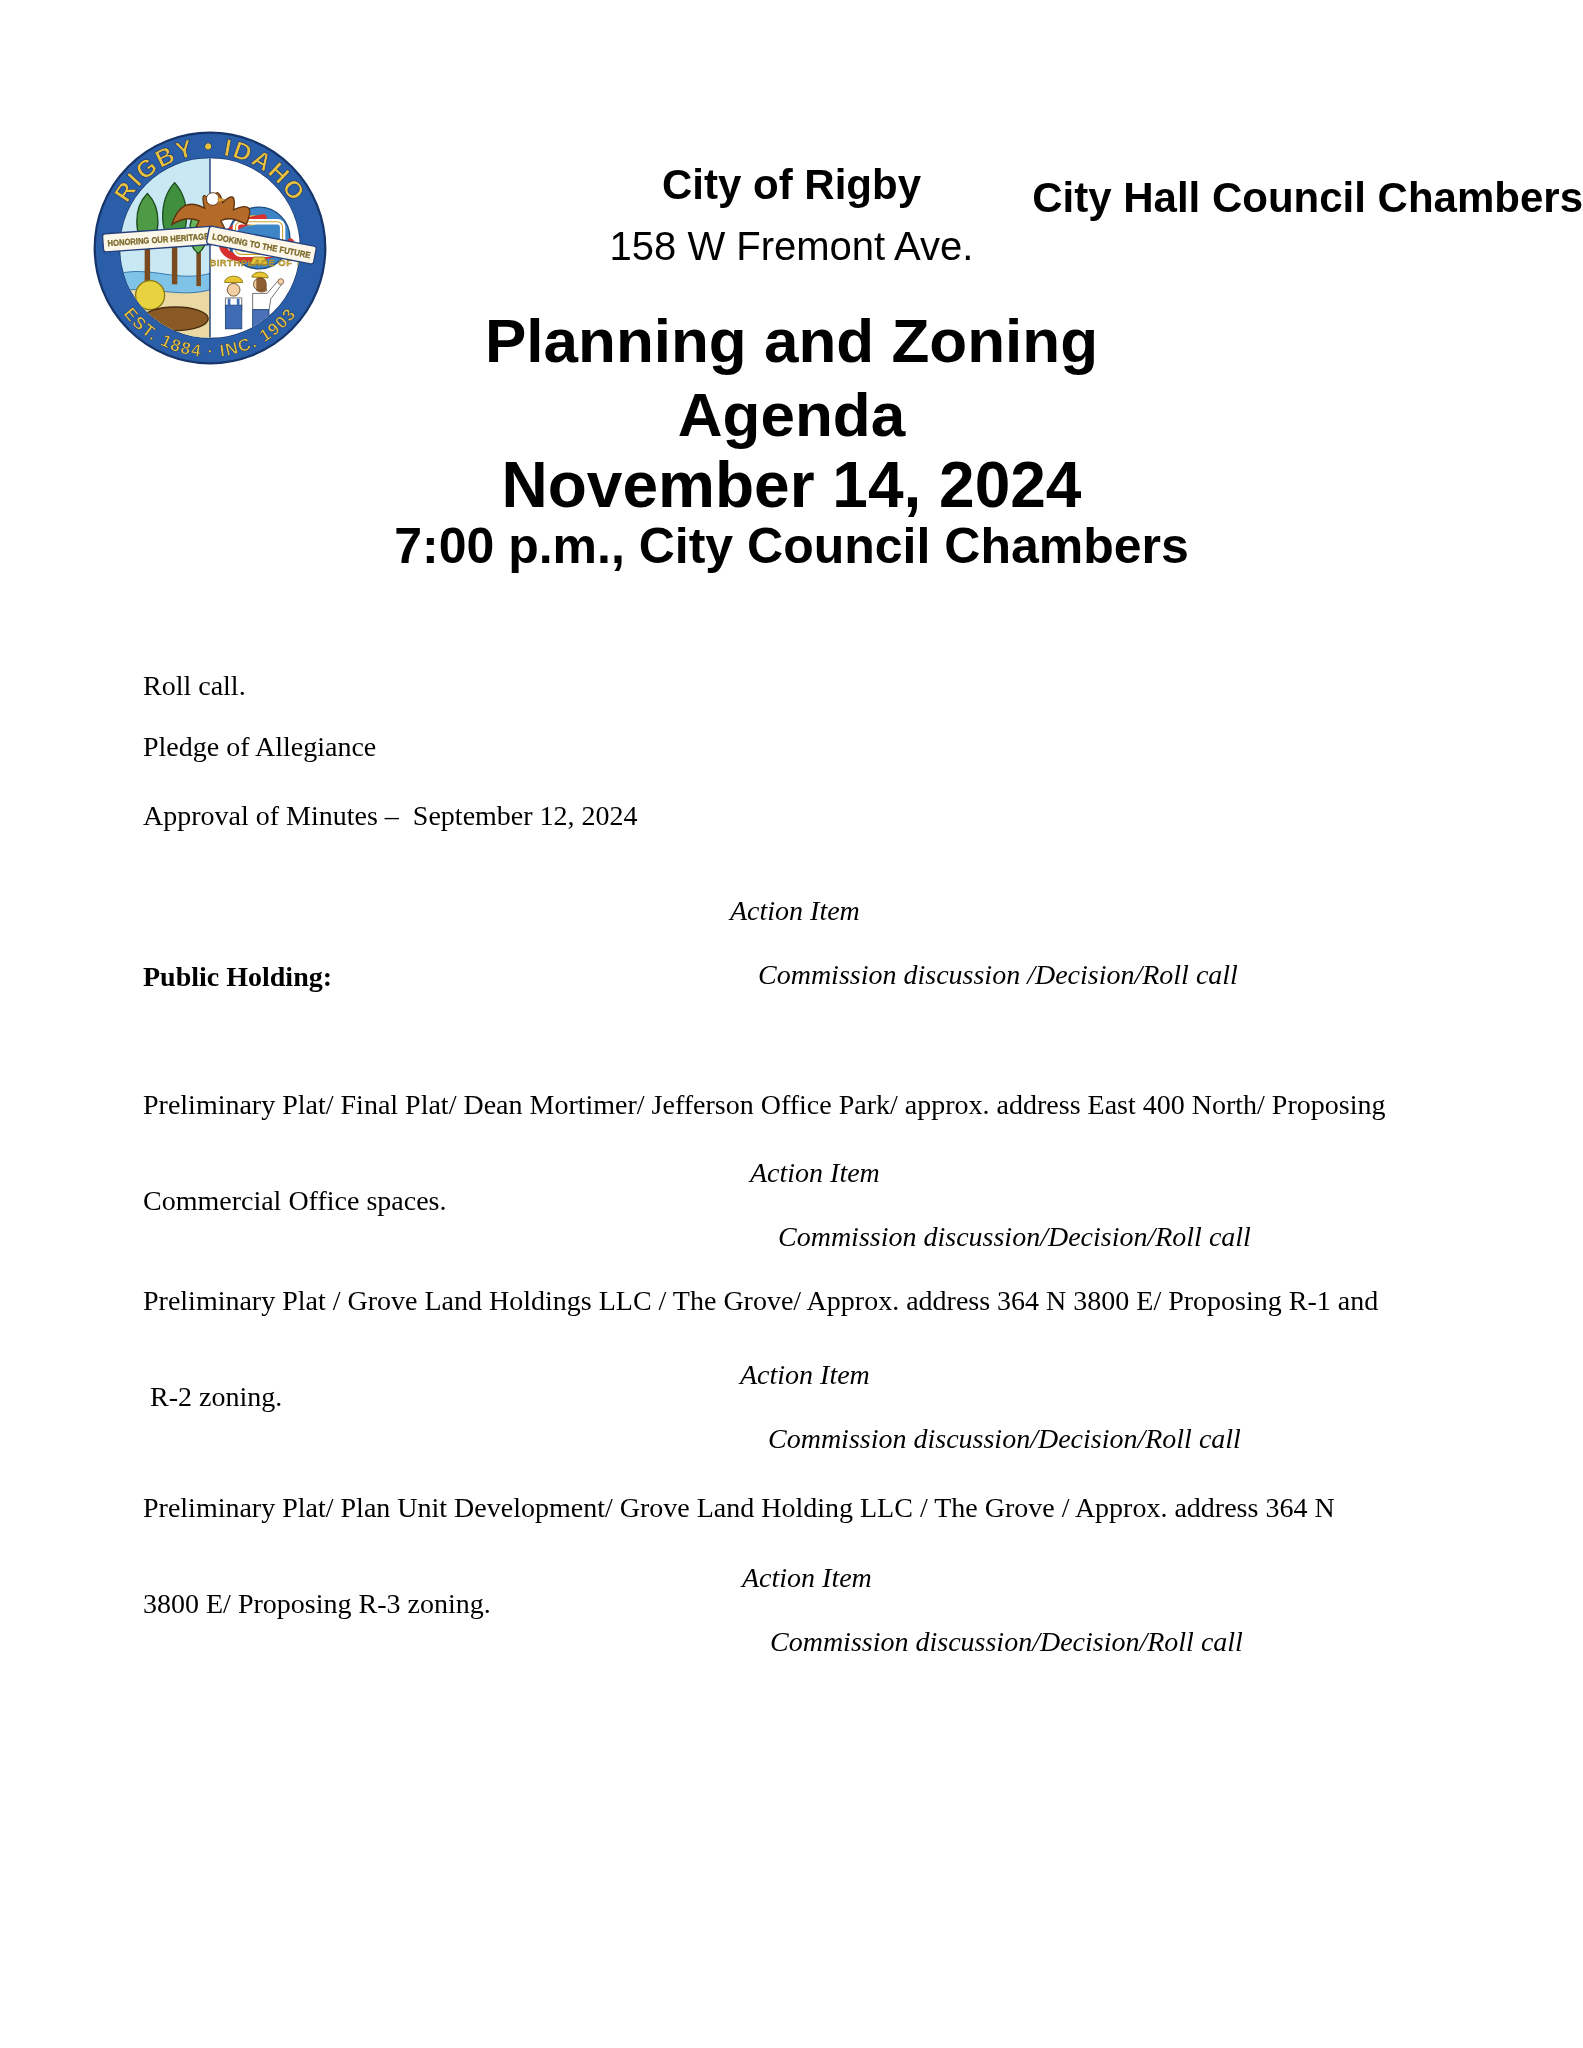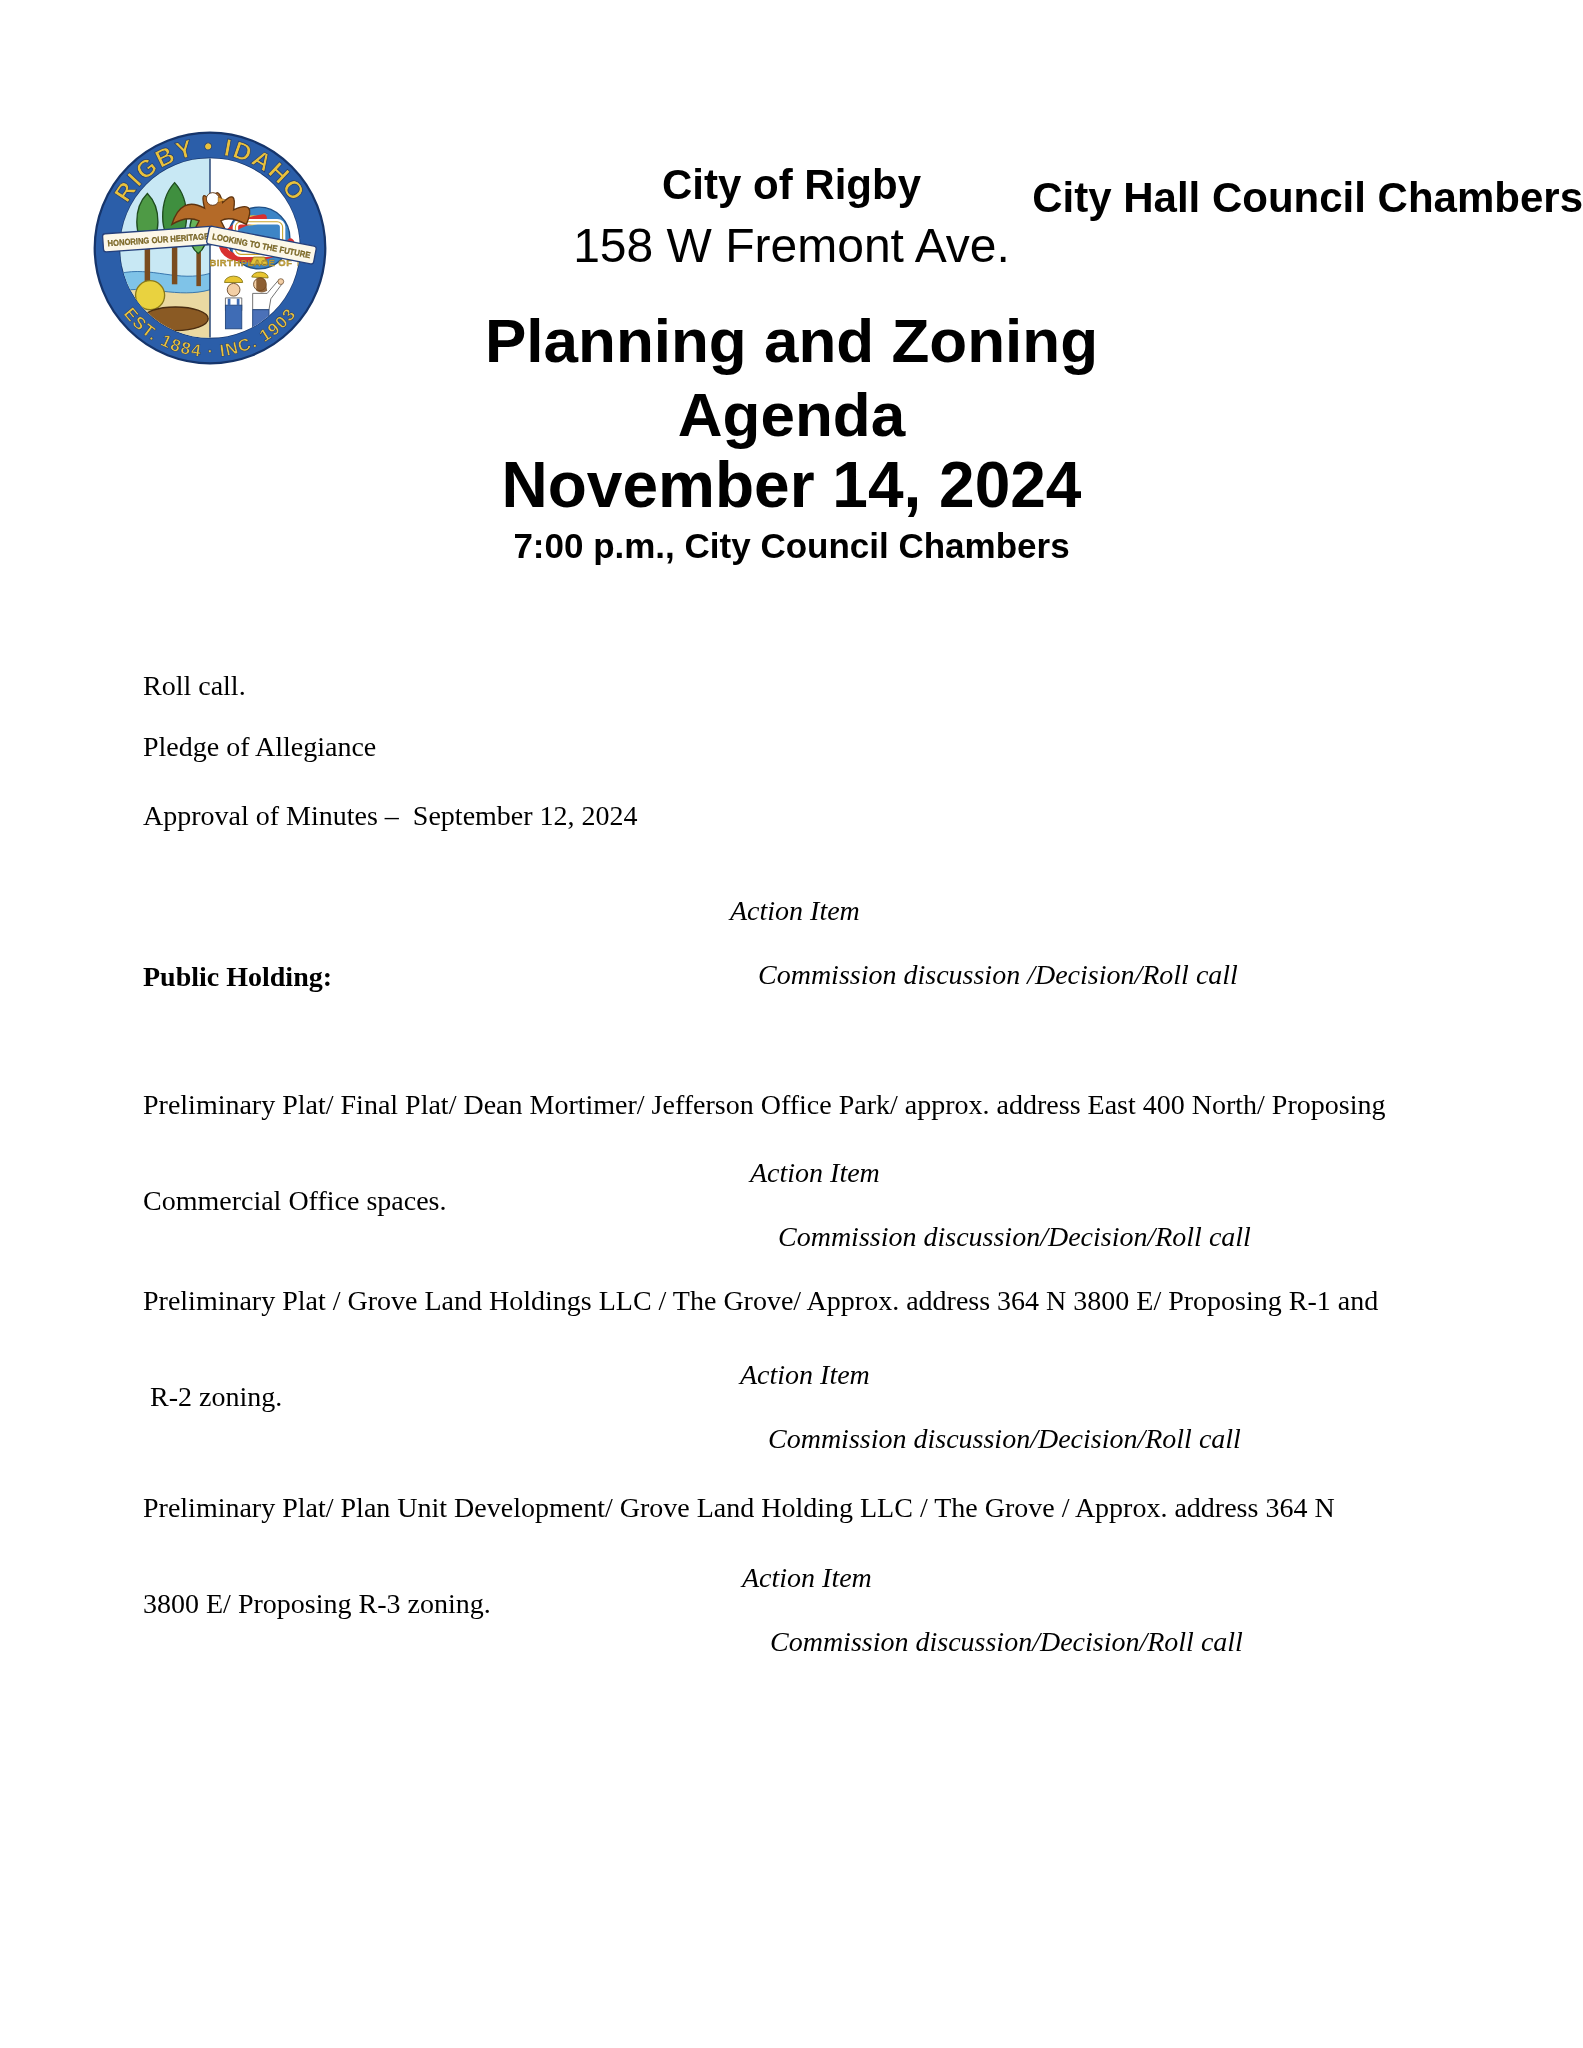--- a/index.html
+++ b/index.html
@@ -5,26 +5,26 @@
   html,body { margin:0; padding:0; background:#ffffff; }
   .page {
     position:relative; width:1583px; height:2048px; background:#ffffff;
     overflow:hidden; color:#000;
   }
   .sans  { font-family:"Liberation Sans", sans-serif; }
   .center { position:absolute; left:0; width:1583px; text-align:center; white-space:pre; }
 
   .hdr-org   { top:126px; font-size:42px; line-height:48px; font-weight:bold;margin-top:35px; }
   .hdr-venue { top:174px; font-size:42px; line-height:48px; font-weight:bold;text-align:right; }
-  .hdr-addr  { top:223px; font-size:48px; line-height:46px; }
+  .hdr-addr  { top:223px; font-size:40px; line-height:46px; }
 
   .title-1 { top:306px; font-size:62px; line-height:70px; font-weight:bold; }
   .title-2 { top:380px; font-size:62px; line-height:70px; font-weight:bold; }
   .title-3 { top:450px; font-size:64px; line-height:70px; font-weight:bold; }
-  .title-4 { top:521px; font-size:35px; line-height:50px; font-weight:bold; }
+  .title-4 { top:521px; font-size:50px; line-height:50px; font-weight:bold; }
 
   .body-text {
     position:absolute; left:143px; width:1300px;
     font-family:"Liberation Serif", serif;
     font-size:28px; line-height:32px; white-space:pre-wrap;
   }
   .body-text div { white-space:pre-wrap; }
   .ph-bold { font-weight:bold; }
 
   .action {

